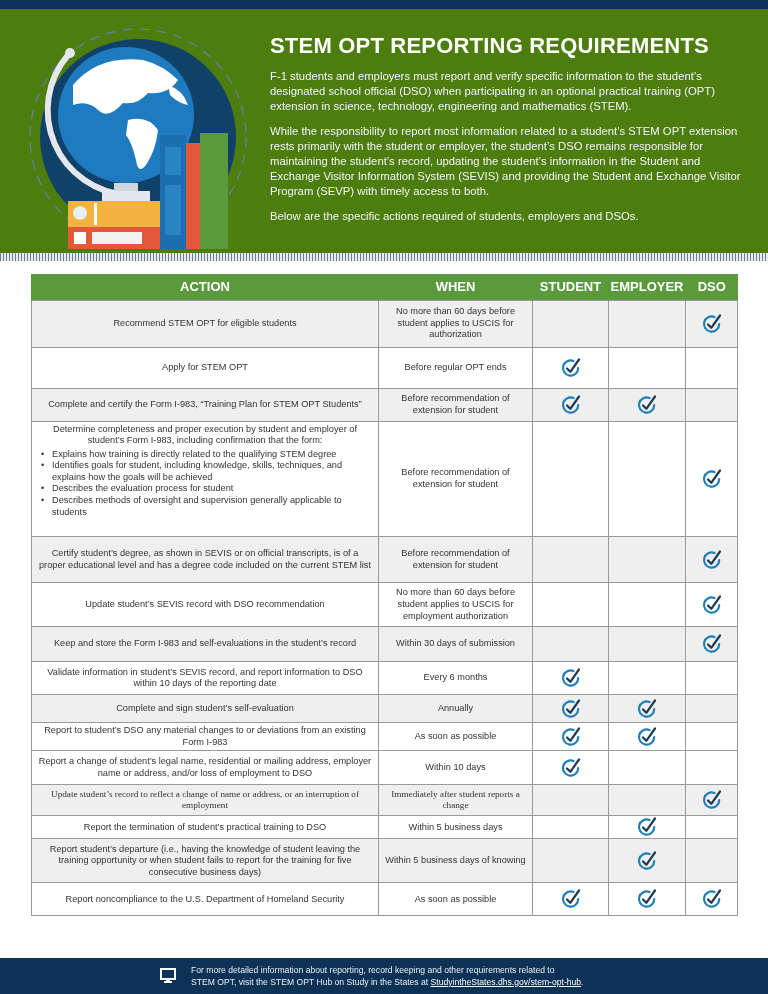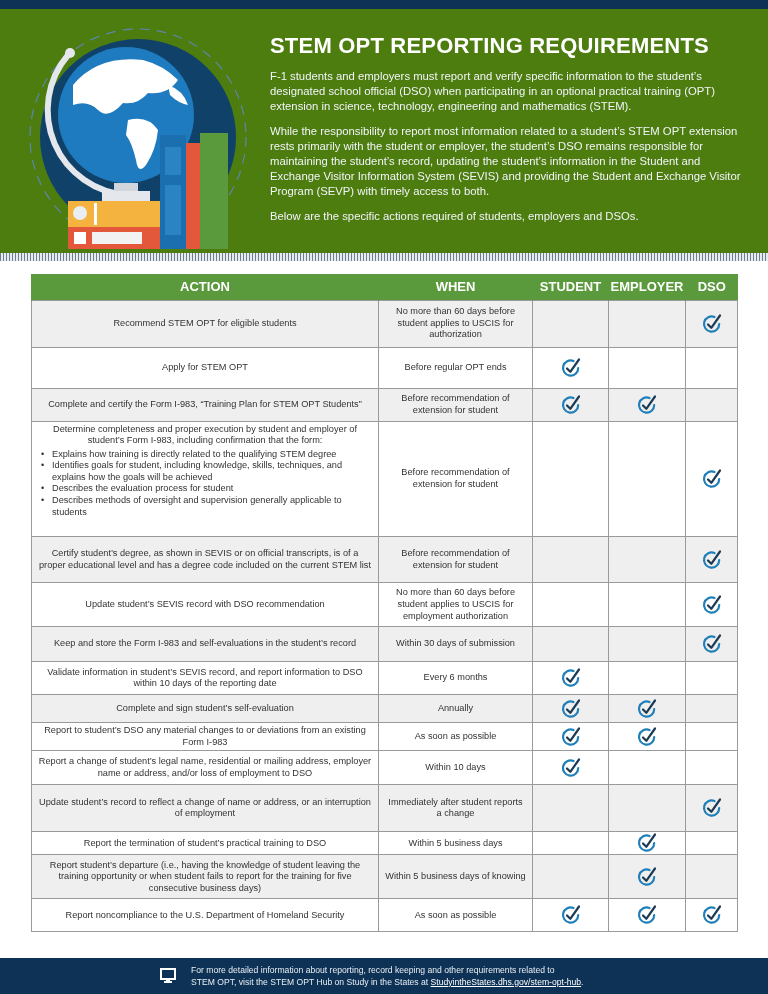--- a/index.html
+++ b/index.html
@@ -236,21 +236,21 @@
           <div>Report a change of student’s legal name, residential or mailing address, employer name or address, and/or loss of employment to DSO</div>
         </td>
         <td>Within 10 days</td>
         <td class="mark"><span class="check"><svg viewBox="0 0 22 22">
               <path d="M18.2 11 A7.6 7.6 0 1 1 13.5 4" fill="none" stroke="#1f7fb8" stroke-width="2.2" stroke-linecap="round"></path>
               <path d="M7 11.5 L10.3 14.8 L19 2.5" fill="none" stroke="#1d3a55" stroke-width="2.2" stroke-linecap="round" stroke-linejoin="round"></path>
             </svg></span></td>
         <td class="mark"></td>
         <td class="mark"></td>
       </tr>
-      <tr class="shade" style="height: 47px;">
+      <tr class="shade" style="height: 31px; font-family: Liberation Serif, serif;">
         <td>
           <div>Update student’s record to reflect a change of name or address, or an interruption of employment</div>
         </td>
         <td>Immediately after student reports a change</td>
         <td class="mark"></td>
         <td class="mark"></td>
         <td class="mark"><span class="check"><svg viewBox="0 0 22 22">
               <path d="M18.2 11 A7.6 7.6 0 1 1 13.5 4" fill="none" stroke="#1f7fb8" stroke-width="2.2" stroke-linecap="round"></path>
               <path d="M7 11.5 L10.3 14.8 L19 2.5" fill="none" stroke="#1d3a55" stroke-width="2.2" stroke-linecap="round" stroke-linejoin="round"></path>
             </svg></span></td>

